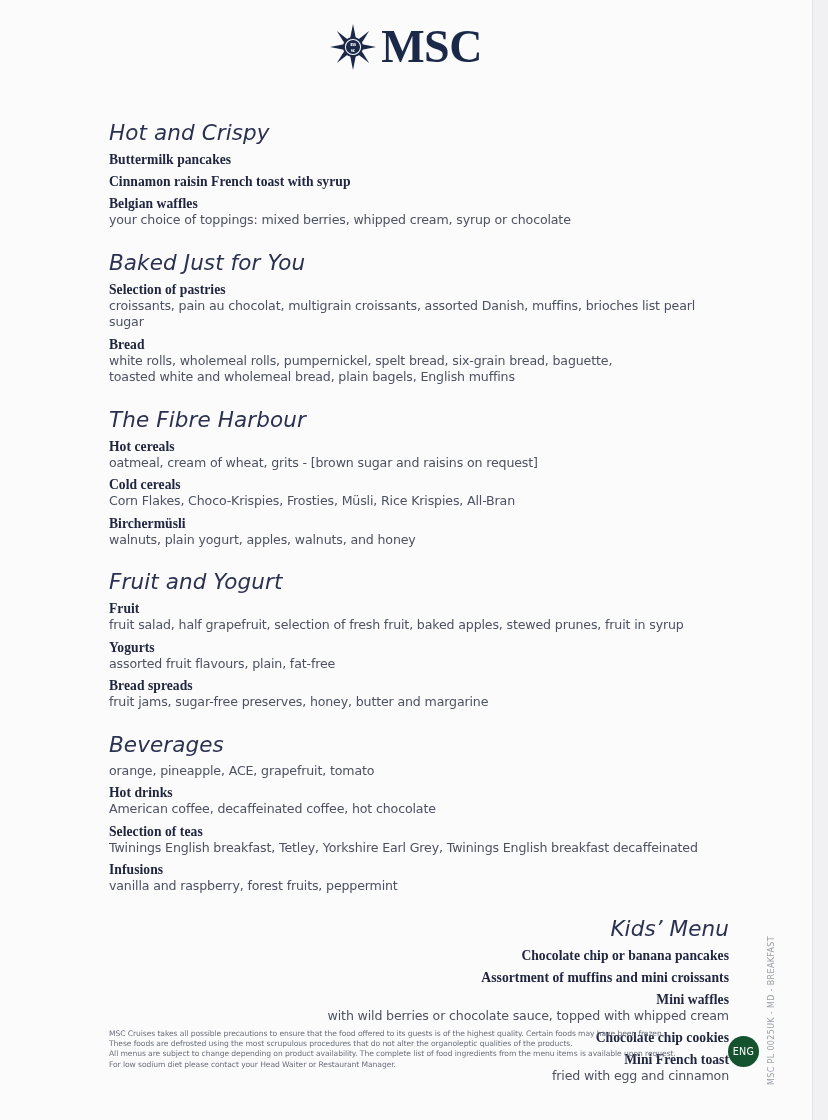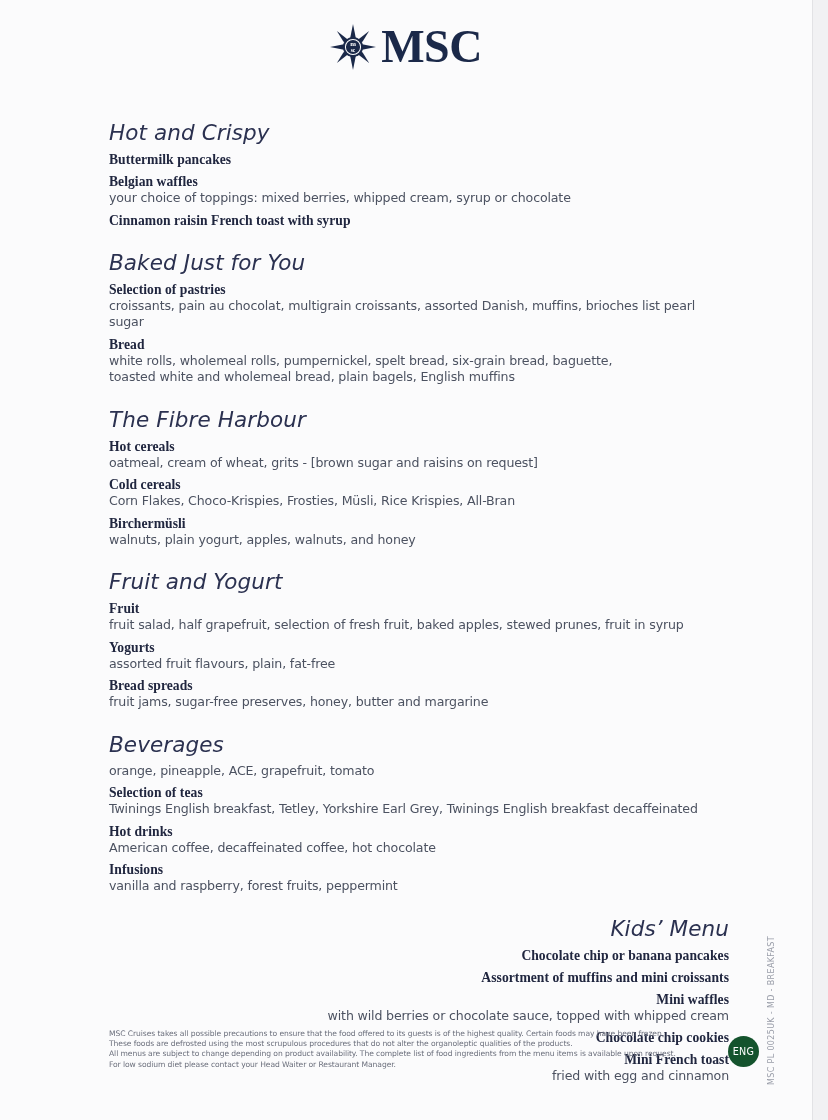--- a/index.html
+++ b/index.html
@@ -192,27 +192,27 @@
     </div>
   </div>
 
   <div class="content" id="menu-sections">
       <div class="section">
         <div class="section-title">Hot and Crispy</div>
         <div class="item">
           <div class="item-name">Buttermilk pancakes</div>
         </div>
         <div class="item">
+          <div class="item-name">Cinnamon raisin French toast with syrup</div>
+        </div>
+        <div class="item">
           <div class="item-name">Belgian waffles</div>
           <div class="item-desc">
             <span class="line">your choice of toppings: mixed berries, whipped cream, syrup or chocolate</span>
           </div>
-        </div>
-        <div class="item">
-          <div class="item-name">Cinnamon raisin French toast with syrup</div>
         </div>
       </div>
       <div class="section">
         <div class="section-title">Baked Just for You</div>
         <div class="item">
           <div class="item-name">Selection of pastries</div>
           <div class="item-desc">
             <span class="line">croissants, pain au chocolat, multigrain croissants, assorted Danish, muffins, brioches list pearl sugar</span>
           </div>
         </div>
@@ -267,29 +267,29 @@
         </div>
       </div>
       <div class="section">
         <div class="section-title">Beverages</div>
         <div class="item">
           <div class="item-desc">
             <span class="line">orange, pineapple, ACE, grapefruit, tomato</span>
           </div>
         </div>
         <div class="item">
+          <div class="item-name">Hot drinks</div>
+          <div class="item-desc">
+            <span class="line">American coffee, decaffeinated coffee, hot chocolate</span>
+          </div>
+        </div>
+        <div class="item">
           <div class="item-name">Selection of teas</div>
           <div class="item-desc">
             <span class="line">Twinings English breakfast, Tetley, Yorkshire Earl Grey, Twinings English breakfast decaffeinated</span>
-          </div>
-        </div>
-        <div class="item">
-          <div class="item-name">Hot drinks</div>
-          <div class="item-desc">
-            <span class="line">American coffee, decaffeinated coffee, hot chocolate</span>
           </div>
         </div>
         <div class="item">
           <div class="item-name">Infusions</div>
           <div class="item-desc">
             <span class="line">vanilla and raspberry, forest fruits, peppermint</span>
           </div>
         </div>
       </div>
       <div class="section">

